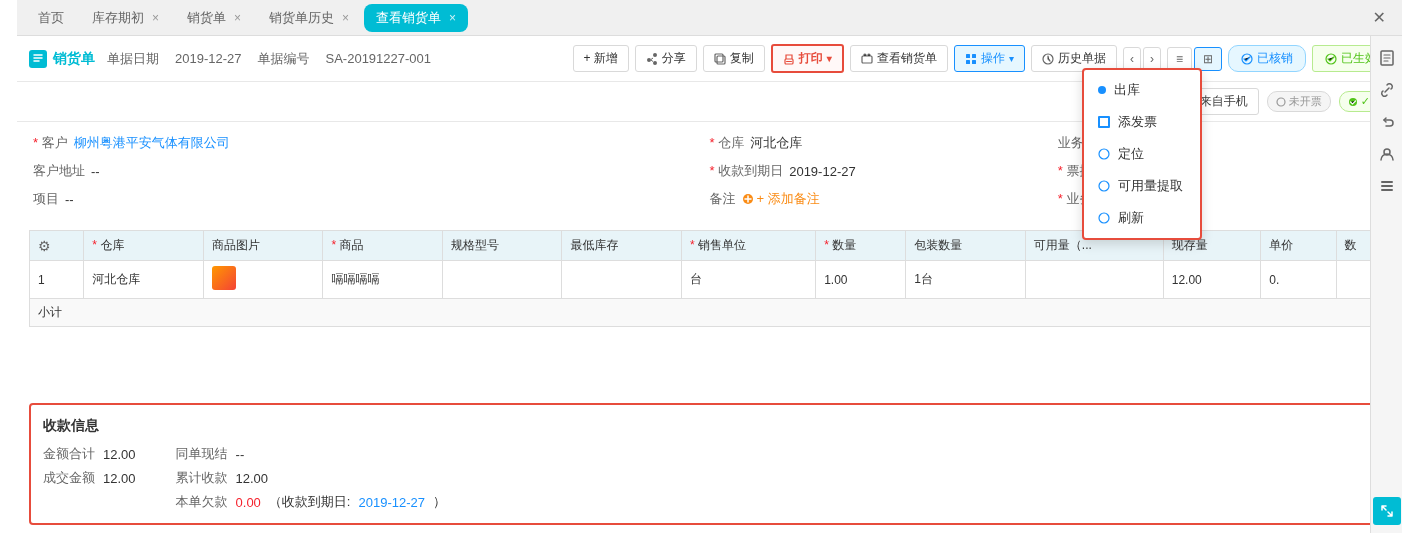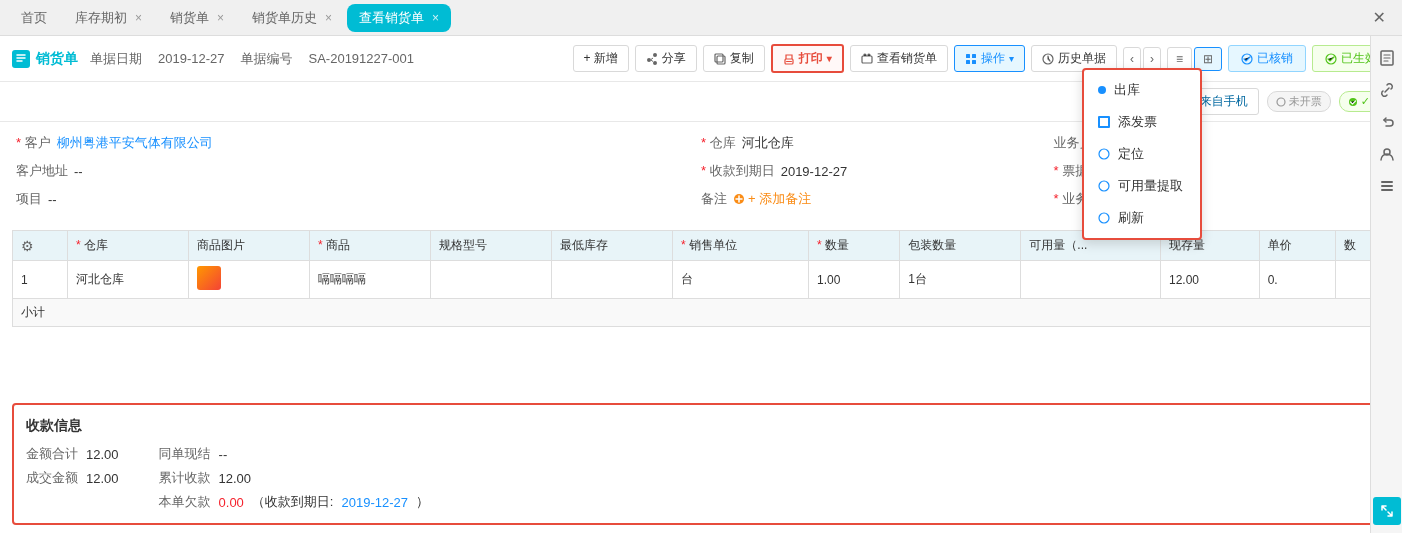--- a/index.html
+++ b/index.html
@@ -35,35 +35,35 @@
     .action-btn {
       display: flex; align-items: center; gap: 4px; padding: 4px 10px; border: 1px solid #d9d9d9;
       border-radius: 3px; cursor: pointer; background: #fff; font-size: 12px; color: #333; white-space: nowrap;
     }
     .action-btn.print { border: 2px solid #e74c3c; color: #e74c3c; font-weight: bold; text-align: center; }
     .action-btn.active-op { background: #e6f7ff; border-color: #1890ff; color: #1890ff; }
     .status-btn {
       display: flex; align-items: center; gap: 4px; padding: 4px 12px;
       border-radius: 3px; cursor: pointer; font-size: 12px; border: 1px solid transparent;
     }
-    .status-checked { background: #e6f7ff; border-color: #91d5ff; color: #1890ff; }
+    .status-checked { background: #e6f7ff; border-color: #91d5ff; color: #1890ff; border-radius: 10px; }
     .status-effect { background: #f6ffed; border-color: #b7eb8f; color: #52c41a; }
     .nav-arrows { display: flex; gap: 2px; }
     .nav-arrow { padding: 4px 6px; border: 1px solid #d9d9d9; border-radius: 3px; cursor: pointer; color: #666; font-size: 12px; background: #fff; }
     .view-toggle { display: flex; gap: 2px; }
     .view-btn { padding: 4px 8px; border: 1px solid #d9d9d9; border-radius: 3px; cursor: pointer; background: #fff; color: #666; font-size: 12px; }
 
     
     .second-toolbar {
       display: flex; align-items: center; padding: 6px 12px; border-bottom: 1px solid #e8e8e8;
       gap: 8px; flex-shrink: 0; justify-content: flex-end;
     }
     .toolbar-btn {
       display: flex; align-items: center; gap: 4px; padding: 4px 10px; border: 1px solid #d9d9d9;
-      border-radius: 3px; cursor: pointer; background: #fff; font-size: 12px; color: #0369a1;
+      border-radius: 3px; cursor: pointer; background: #fff; font-size: 12px; color: #404040;
     }
     .status-tag { padding: 2px 8px; border-radius: 10px; font-size: 11px; }
     .status-not-open { background: #f5f5f5; color: #999; border: 1px solid #d9d9d9; }
     .done-check { background: #f6ffed; color: #52c41a; border: 1px solid #b7eb8f; }
 
     
     .form-area { padding: 12px 16px; flex-shrink: 0; }
     .form-row { display: flex; align-items: center; margin-bottom: 10px; gap: 20px; }
     .form-field { display: flex; align-items: center; gap: 6px; flex: 1; }
     .form-label { color: #666; white-space: nowrap; }
@@ -112,21 +112,21 @@
       background: #fff; border: 2px solid #e74c3c; border-radius: 4px; box-shadow: 0 4px 12px rgba(0,0,0,0.15);
       min-width: 120px; padding: 4px 0;
     }
     .dropdown-item {
       display: flex; align-items: center; gap: 8px; padding: 7px 14px; cursor: pointer; font-size: 13px;
     }
     .dot { width: 8px; height: 8px; border-radius: 50%; display: inline-block; flex-shrink: 0; }
     .dot-blue { background: #1890ff; }
     .square-icon { width: 12px; height: 12px; border: 2px solid #1890ff; display: inline-block; border-radius: 1px; flex-shrink: 0; }
 
-    .page-wrapper { position: relative; width: 1402px; height: 533px; overflow: hidden; background: #fff; }
+    .page-wrapper { position: relative; width: 1402px; height: 533px; overflow: hidden; background: #fff; padding-left: 17px; }
   </style>
 </head>
 <body>
 
 <div class="page-wrapper">
 
   <div class="tab-bar">
     <div class="tab">
       <span>首页</span>
     </div>

